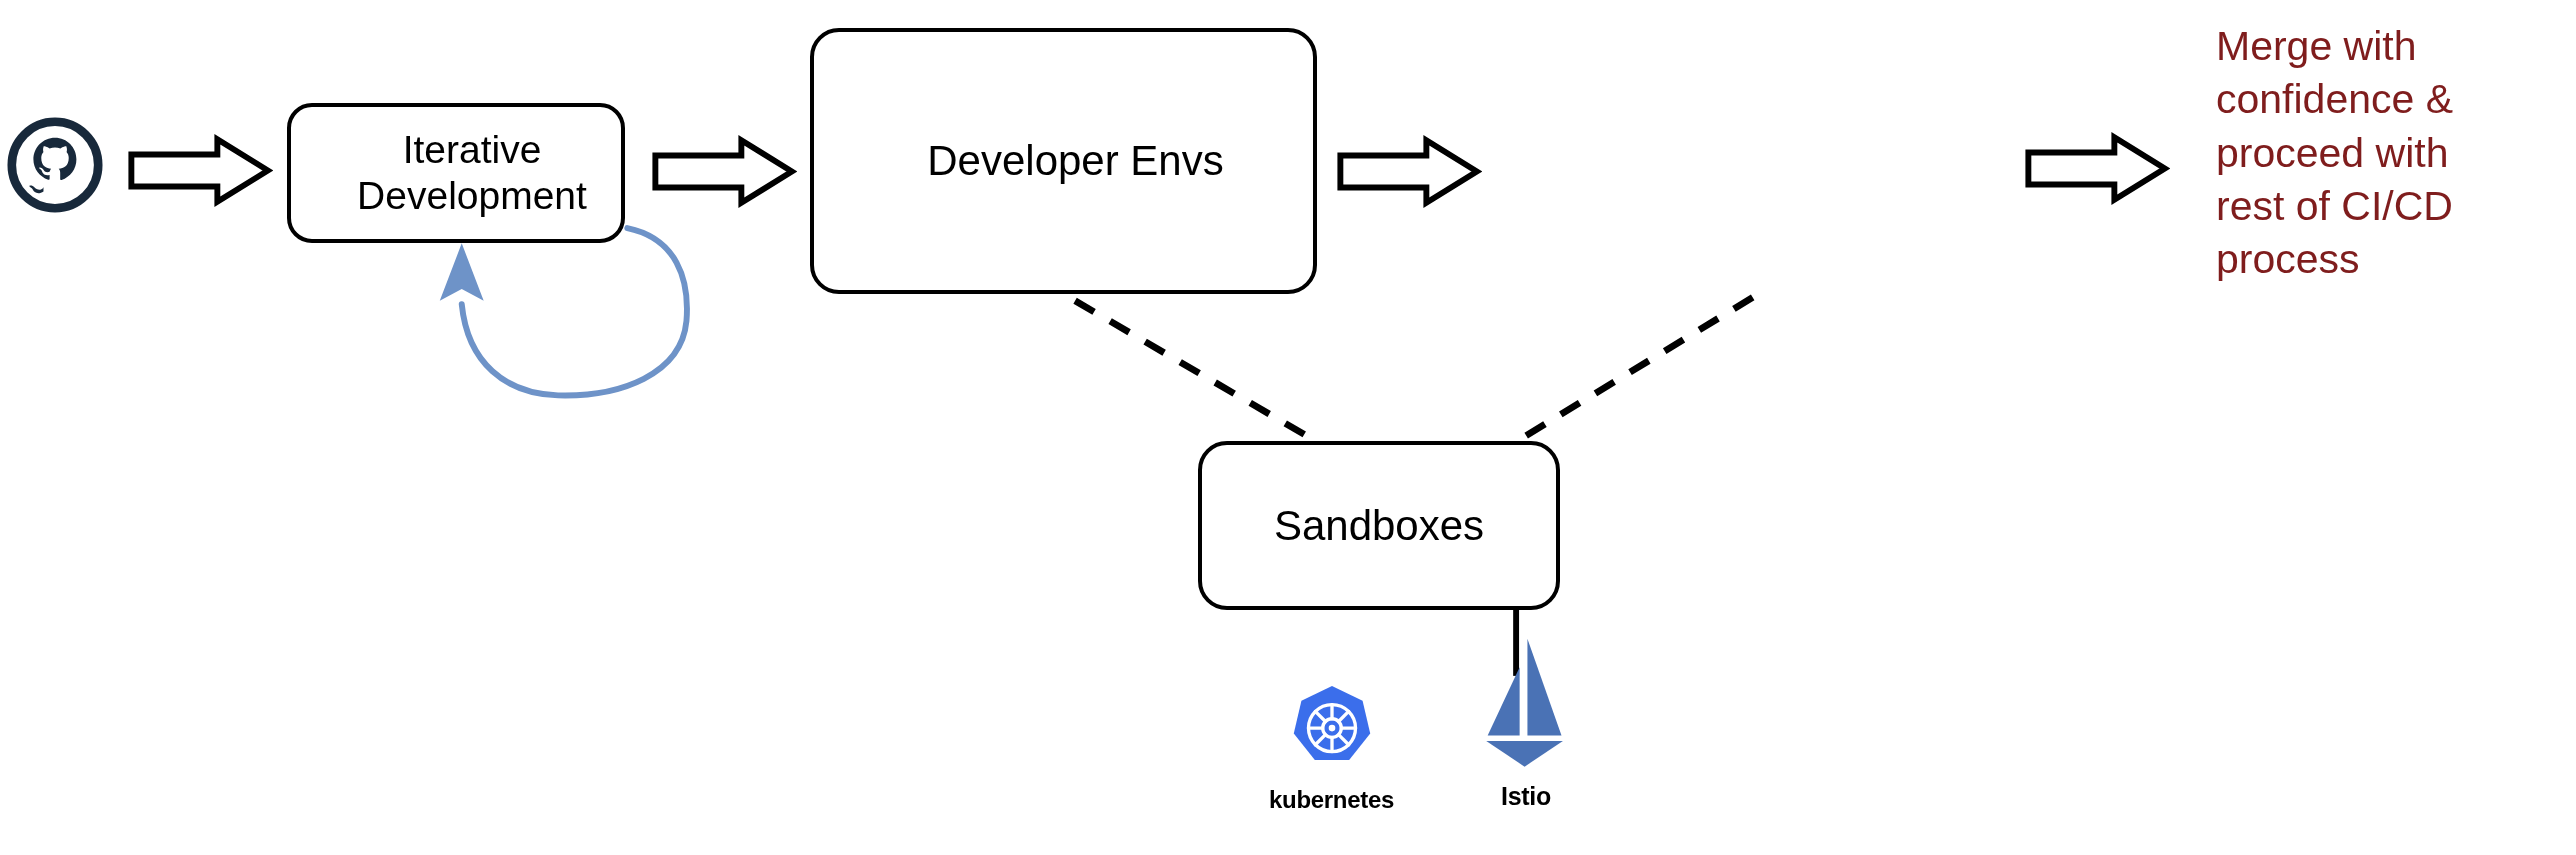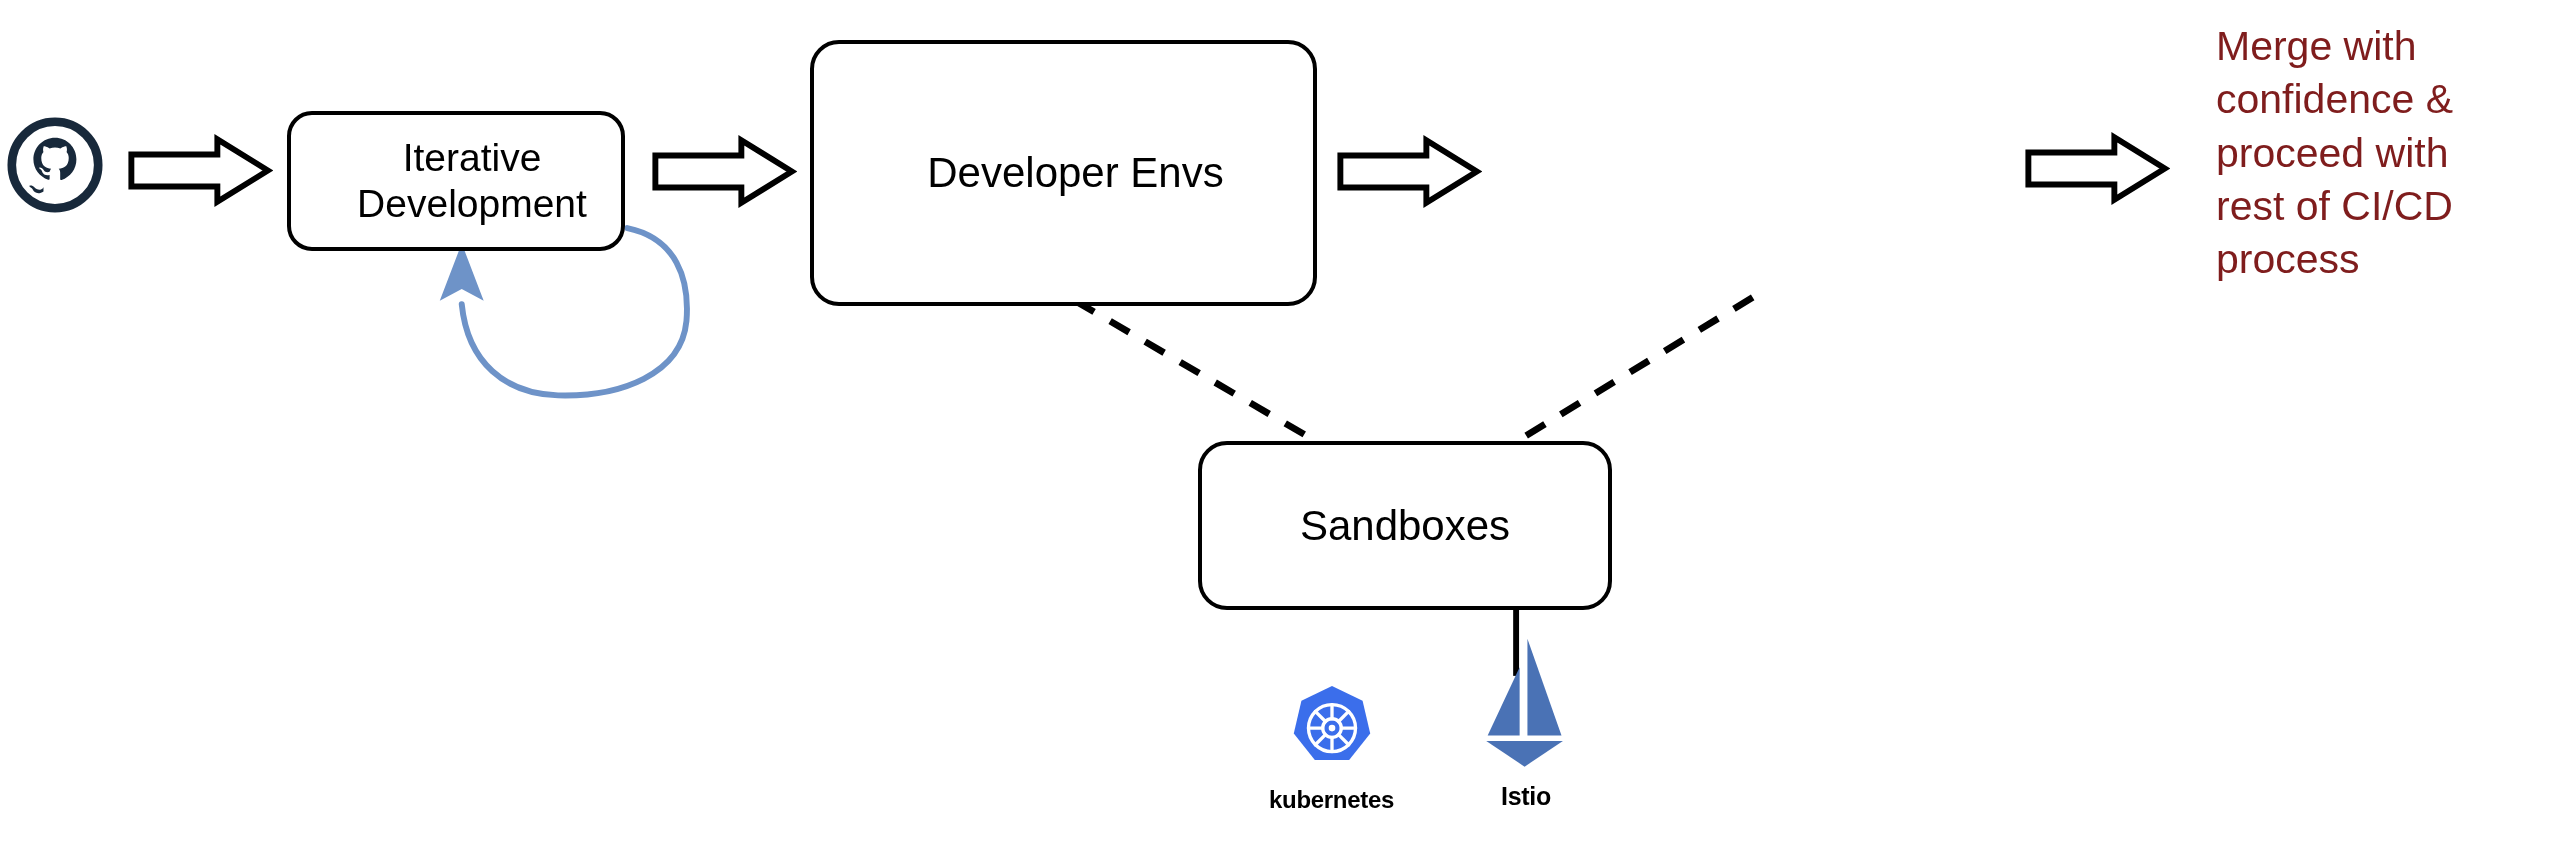--- a/index.html
+++ b/index.html
@@ -38,40 +38,40 @@
     font-weight: 400;
     z-index: 4;
   }
   .node-label {
     display: block;
     white-space: pre-line;
     padding: 0 8.5px;
   }
 
   #box-iterative {
-    left: 287px; top: 111px;
+    left: 287px; top: 103px;
     width: 338px; height: 140px;
     border-radius: 25px;
     font-size: 39px;
     padding-left: 32px;
   }
   #box-developer {
-    left: 810px; top: 40px;
+    left: 810px; top: 28px;
     width: 507px; height: 266px;
     font-size: 42px;
     padding-left: 24px;
   }
   #box-collaboration {
     left: 1503px; top: 34px;
     width: 505px; height: 262px;
     font-size: 40px;
   }
   #box-sandboxes {
     left: 1198px; top: 441px;
-    width: 414px; height: 169px;
+    width: 362px; height: 169px;
     font-size: 42px;
   }
 
   
   .block-arrow { position: absolute; z-index: 3; }
 
   
   #outcome-text {
     position: absolute;
     left: 2216px; top: 20px;

